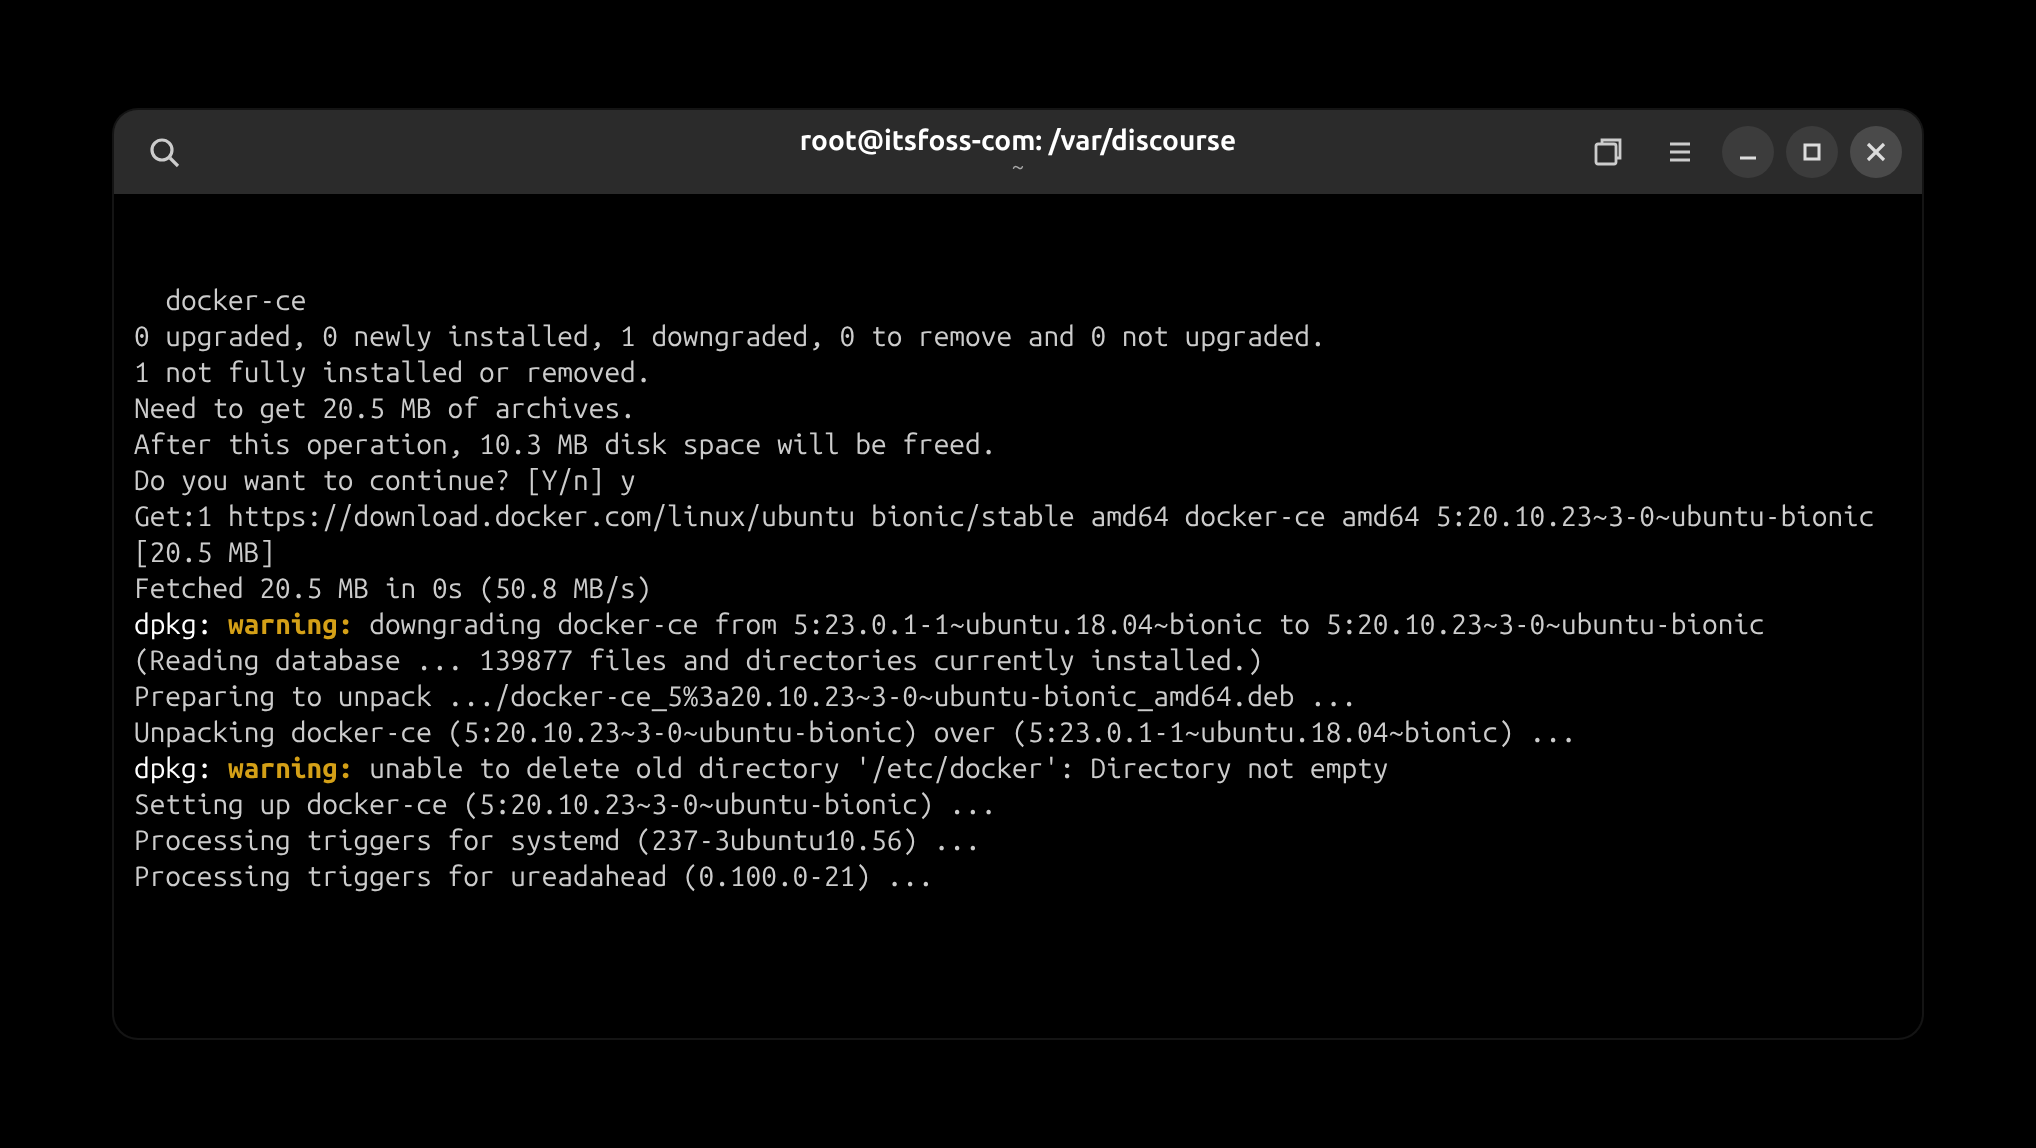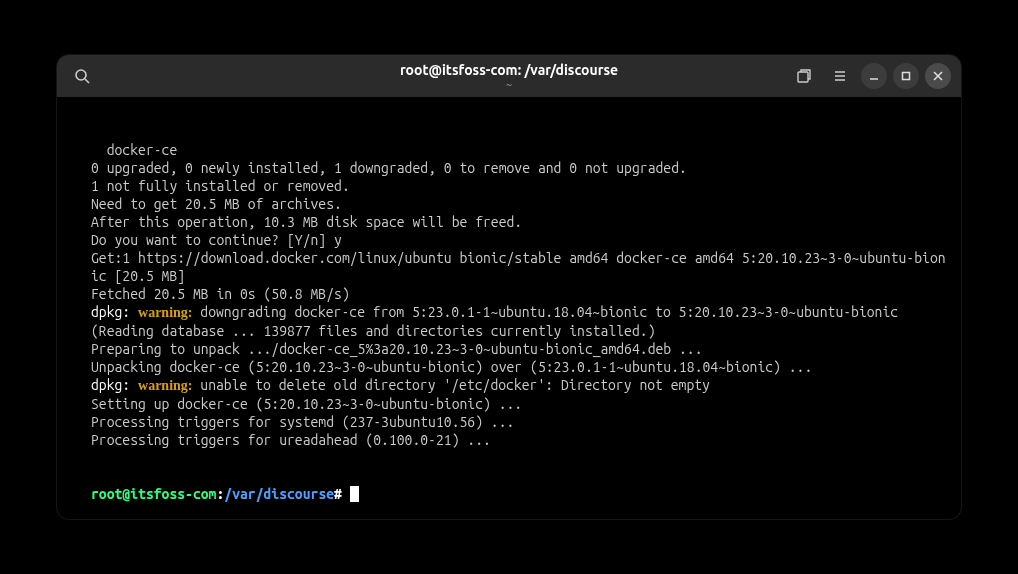--- a/index.html
+++ b/index.html
@@ -90,23 +90,23 @@
       flex: 1;
       background: #000;
       padding: 8px 10px 4px 10px;
       color: #ccc;
       font-size: 14px;
       line-height: 18px;
       white-space: pre;
       overflow: hidden;
       font-family: 'Ubuntu Mono', 'DejaVu Sans Mono', 'Courier New', monospace;
     }
-    .term-line { white-space: pre-wrap; word-break: break-all; margin-left: 24px; }
+    .term-line { white-space: pre-wrap; word-break: break-all; }
     .bold-white { color: #fff; font-weight: normal; }
-    .bold-yellow { color: #d4a017; font-weight: bold; font-family: Liberation Serif, serif; }
+    .bold-yellow { color: #d4a017; font-weight: bold; }
     .prompt-user { color: #2aff7f; font-weight: bold; }
     .prompt-path { color: #4da0ff; font-weight: bold; }
     .prompt-sep { color: #fff; font-weight: bold; }
     .cursor {
       display: inline-block;
       width: 9px;
       height: 16px;
       background: #fff;
       vertical-align: text-bottom;
     }
@@ -157,16 +157,15 @@
         <svg width="10" height="10" viewBox="0 0 10 10" stroke="currentColor" stroke-width="1.6">
           <line x1="1" y1="1" x2="9" y2="9"></line>
             <line x1="9" y1="1" x2="1" y2="9"></line>
         </svg>
       </div>
     </div>
   </div>
 
   <div class="terminal">
     <div id="terminal-output"><div class="term-line">  docker-ce</div><div class="term-line">0 upgraded, 0 newly installed, 1 downgraded, 0 to remove and 0 not upgraded.</div><div class="term-line">1 not fully installed or removed.</div><div class="term-line">Need to get 20.5 MB of archives.</div><div class="term-line">After this operation, 10.3 MB disk space will be freed.</div><div class="term-line">Do you want to continue? [Y/n] y</div><div class="term-line">Get:1 https://download.docker.com/linux/ubuntu bionic/stable amd64 docker-ce amd64 5:20.10.23~3-0~ubuntu-bionic [20.5 MB]</div><div class="term-line">Fetched 20.5 MB in 0s (50.8 MB/s)</div><div class="term-line"><span class="bold-white">dpkg: </span><span class="bold-yellow">warning:</span><span> downgrading docker-ce from 5:23.0.1-1~ubuntu.18.04~bionic to 5:20.10.23~3-0~ubuntu-bionic</span></div><div class="term-line">(Reading database ... 139877 files and directories currently installed.)</div><div class="term-line">Preparing to unpack .../docker-ce_5%3a20.10.23~3-0~ubuntu-bionic_amd64.deb ...</div><div class="term-line">Unpacking docker-ce (5:20.10.23~3-0~ubuntu-bionic) over (5:23.0.1-1~ubuntu.18.04~bionic) ...</div><div class="term-line"><span class="bold-white">dpkg: </span><span class="bold-yellow">warning:</span><span> unable to delete old directory '/etc/docker': Directory not empty</span></div><div class="term-line">Setting up docker-ce (5:20.10.23~3-0~ubuntu-bionic) ...</div><div class="term-line">Processing triggers for systemd (237-3ubuntu10.56) ...</div><div class="term-line">Processing triggers for ureadahead (0.100.0-21) ...</div></div>
-    <div class="term-line"><span class="prompt-user">root@itsfoss-com</span><span class="prompt-sep">:</span><span class="prompt-path">/var/discourse</span><span class="prompt-sep">#</span> <span class="cursor"></span></div>
     
   </div>
 </div>
 
 </body></html>

